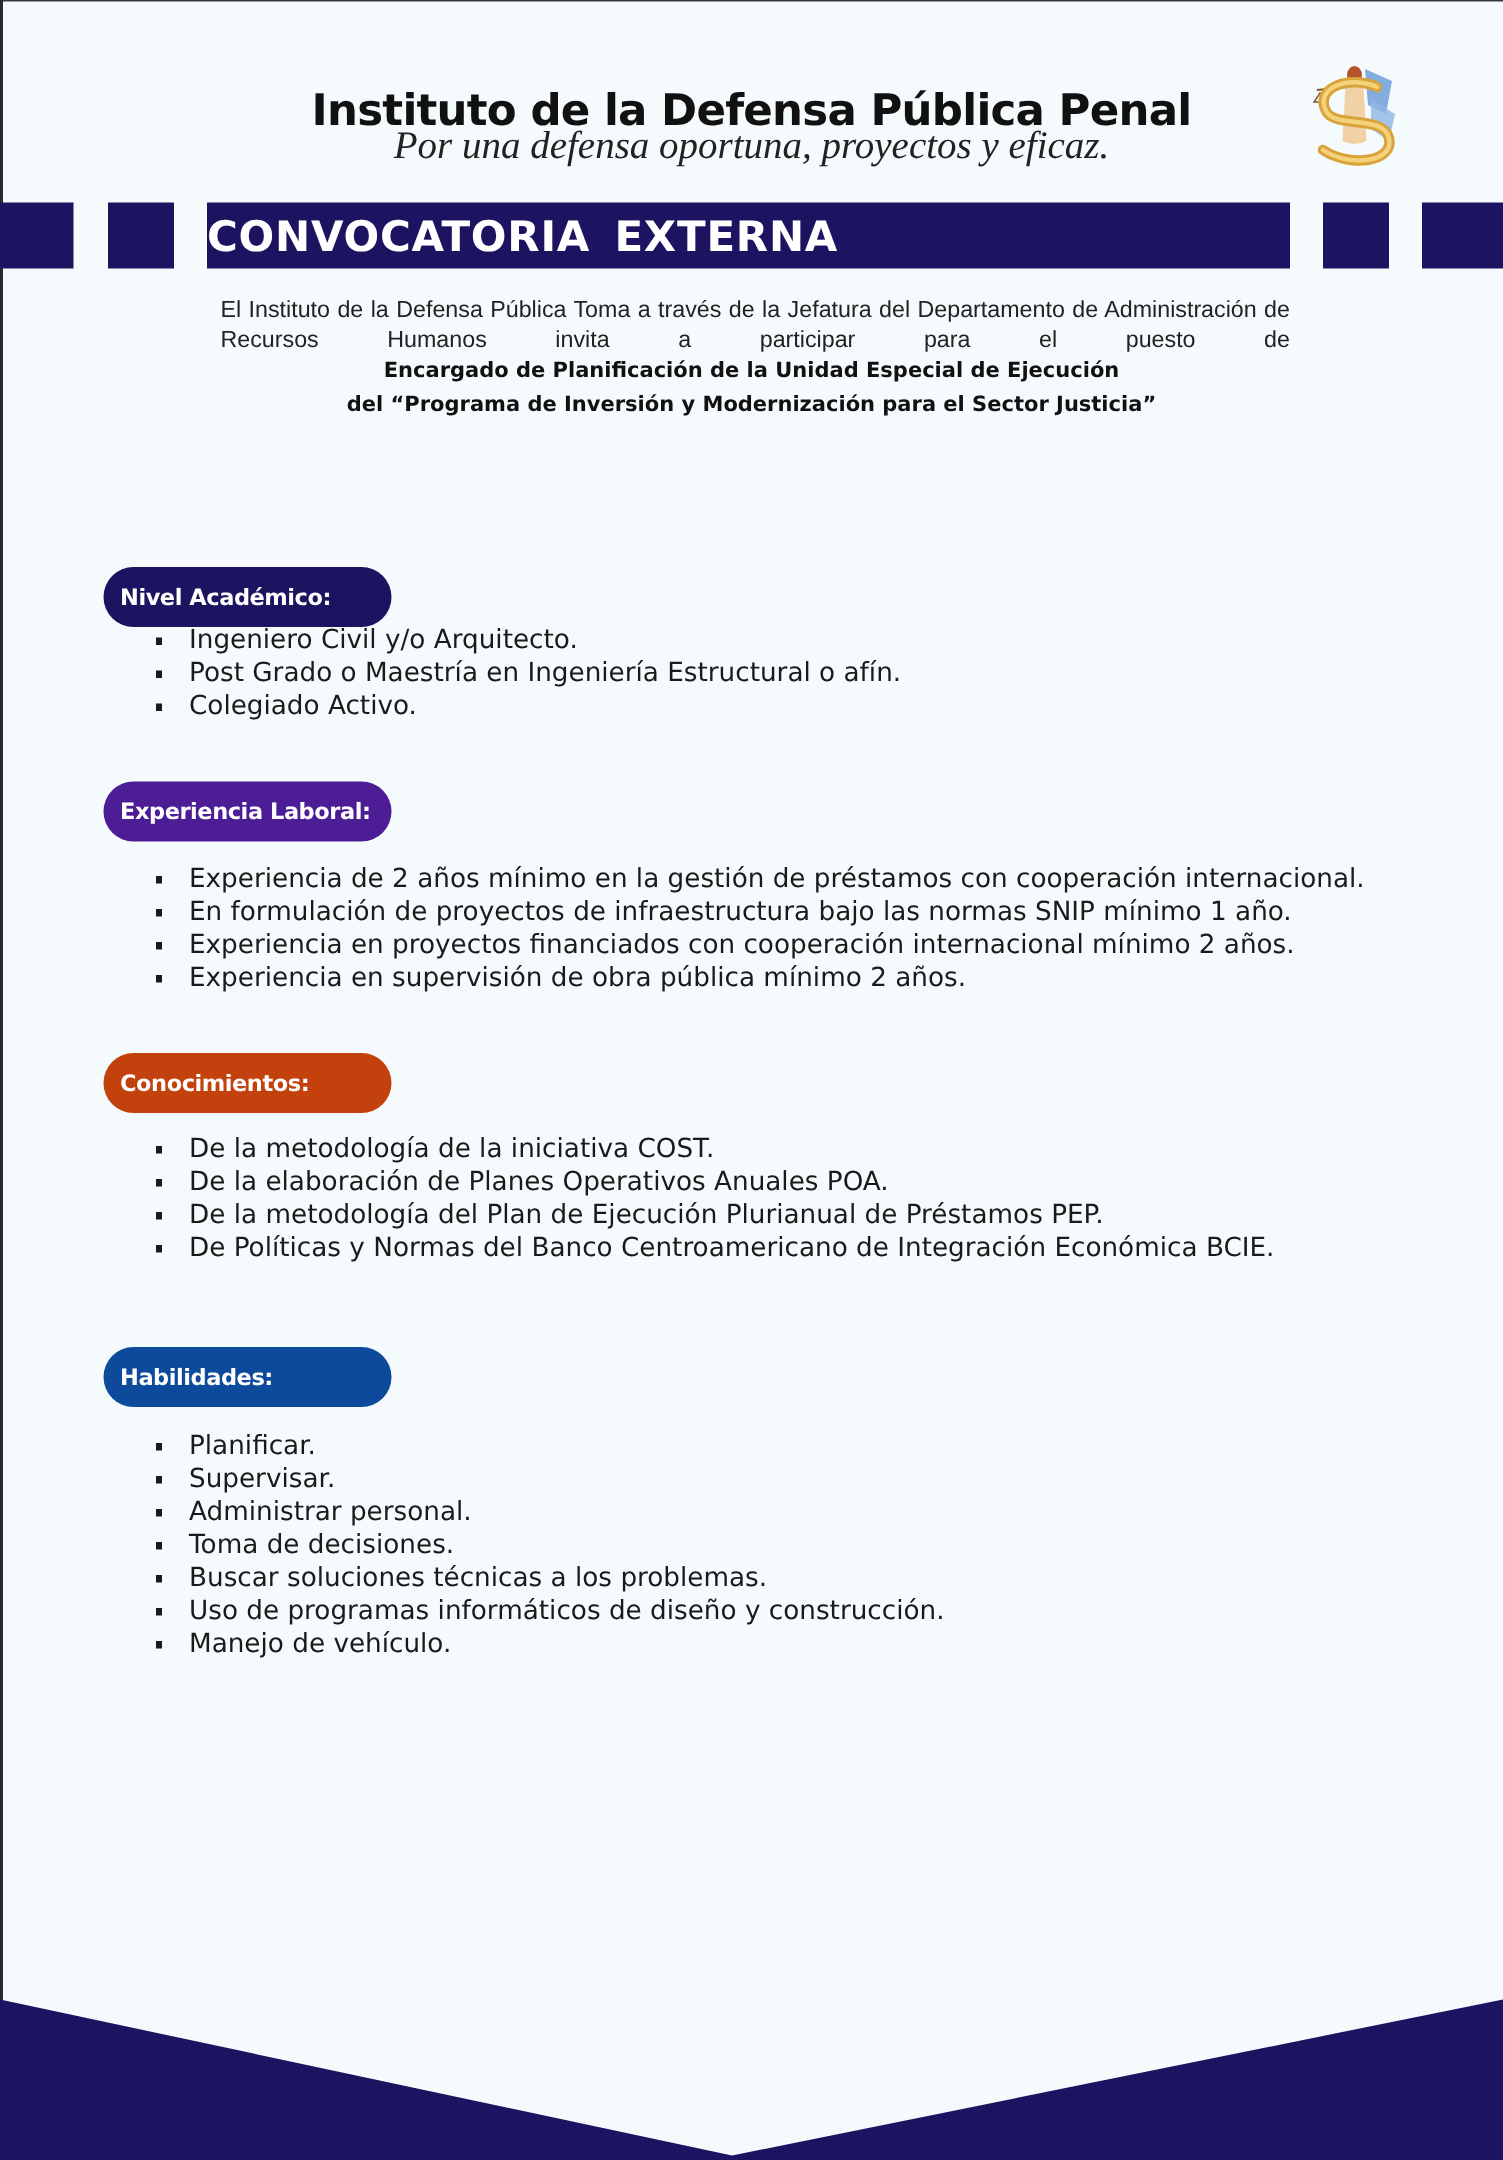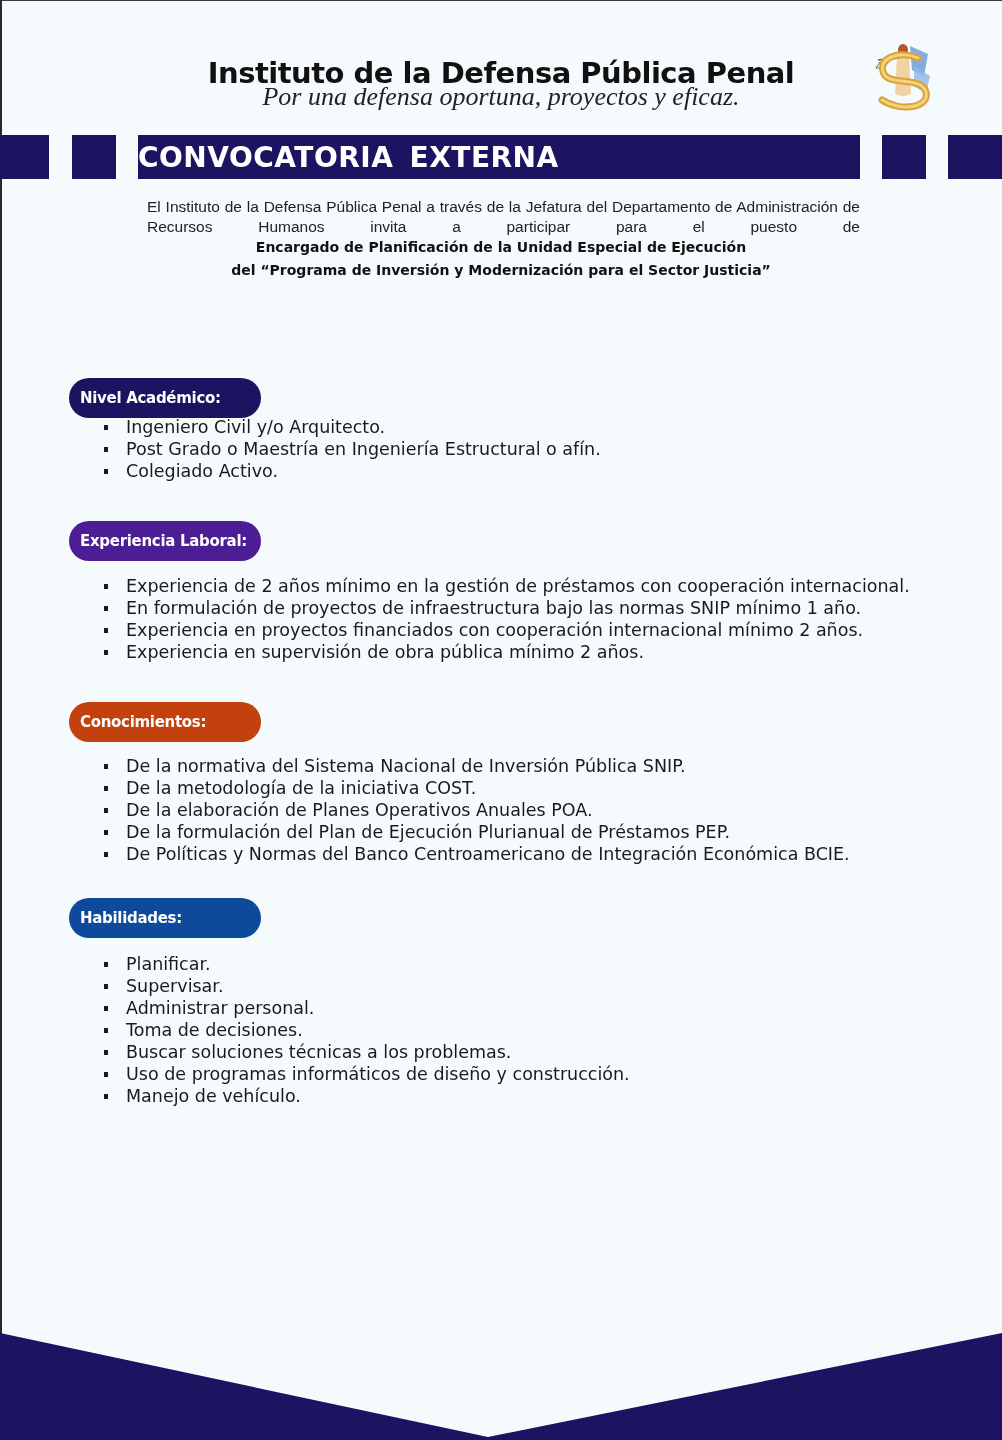--- a/index.html
+++ b/index.html
@@ -87,21 +87,21 @@
 </svg>
 
 <div class="banner-block" style="left:0;width:49px;"></div>
 <div class="banner-block" style="left:72px;width:44px;"></div>
 <div class="banner-main">
   <span class="banner-text">CONVOCATORIA EXTERNA</span>
 </div>
 <div class="banner-block" style="left:882px;width:44px;"></div>
 <div class="banner-block" style="left:948px;width:54px;"></div>
 
-<div class="intro">El Instituto de la Defensa Pública Penal a través de la Jefatura del Departamento de Administración de Recursos Humanos invita a participar para el  puesto de</div>
+<div class="intro">El Instituto de la Defensa Pública Toma a través de la Jefatura del Departamento de Administración de Recursos Humanos invita a participar para el  puesto de</div>
 <div class="position-title">
   <div>Encargado de Planificación de la Unidad  Especial de Ejecución</div>
   <div>del  “Programa de Inversión y Modernización para el Sector Justicia”</div>
 </div>
 
 <div class="pill" style="top:378px;background:#1c1461;">Nivel Académico:</div>
 <ul class="list" style="top:416px;">
   <li><span class="bullet"></span><span>Ingeniero Civil y/o Arquitecto.</span></li>
   <li><span class="bullet"></span><span>Post Grado o Maestría en Ingeniería Estructural o afín.</span></li>
   <li><span class="bullet"></span><span>Colegiado Activo.</span></li>
@@ -110,24 +110,23 @@
 <div class="pill" style="top:521px;background:#4c1d95;">Experiencia Laboral:</div>
 <ul class="list" style="top:575px;">
   <li><span class="bullet"></span><span>Experiencia de 2 años mínimo en la gestión de préstamos con cooperación internacional.</span></li>
   <li><span class="bullet"></span><span>En formulación de proyectos de infraestructura bajo las normas SNIP mínimo 1 año.</span></li>
   <li><span class="bullet"></span><span>Experiencia en proyectos financiados con cooperación internacional mínimo 2 años.</span></li>
   <li><span class="bullet"></span><span>Experiencia en supervisión de obra pública mínimo 2 años.</span></li>
 </ul>
 
 <div class="pill" style="top:702px;background:#c2410c;">Conocimientos:</div>
 <ul class="list" style="top:755px;">
-  <li><span class="bullet"></span><span>De la normativa del Sistema Nacional de Inversión Pública SNIP.</span></li>
   <li><span class="bullet"></span><span>De la metodología de la iniciativa COST.</span></li>
   <li><span class="bullet"></span><span>De la elaboración de Planes Operativos Anuales POA.</span></li>
-  <li><span class="bullet"></span><span>De la formulación del Plan de Ejecución Plurianual de Préstamos PEP.</span></li>
+  <li><span class="bullet"></span><span>De la metodología del Plan de Ejecución Plurianual de Préstamos PEP.</span></li>
   <li><span class="bullet"></span><span>De Políticas y Normas del Banco Centroamericano de Integración Económica BCIE.</span></li>
 </ul>
 
 <div class="pill" style="top:898px;background:#0d4a9b;">Habilidades:</div>
 <ul class="list" style="top:953px;">
   <li><span class="bullet"></span><span>Planificar.</span></li>
   <li><span class="bullet"></span><span>Supervisar.</span></li>
   <li><span class="bullet"></span><span>Administrar personal.</span></li>
   <li><span class="bullet"></span><span>Toma de decisiones.</span></li>
   <li><span class="bullet"></span><span>Buscar soluciones técnicas a los problemas.</span></li>

